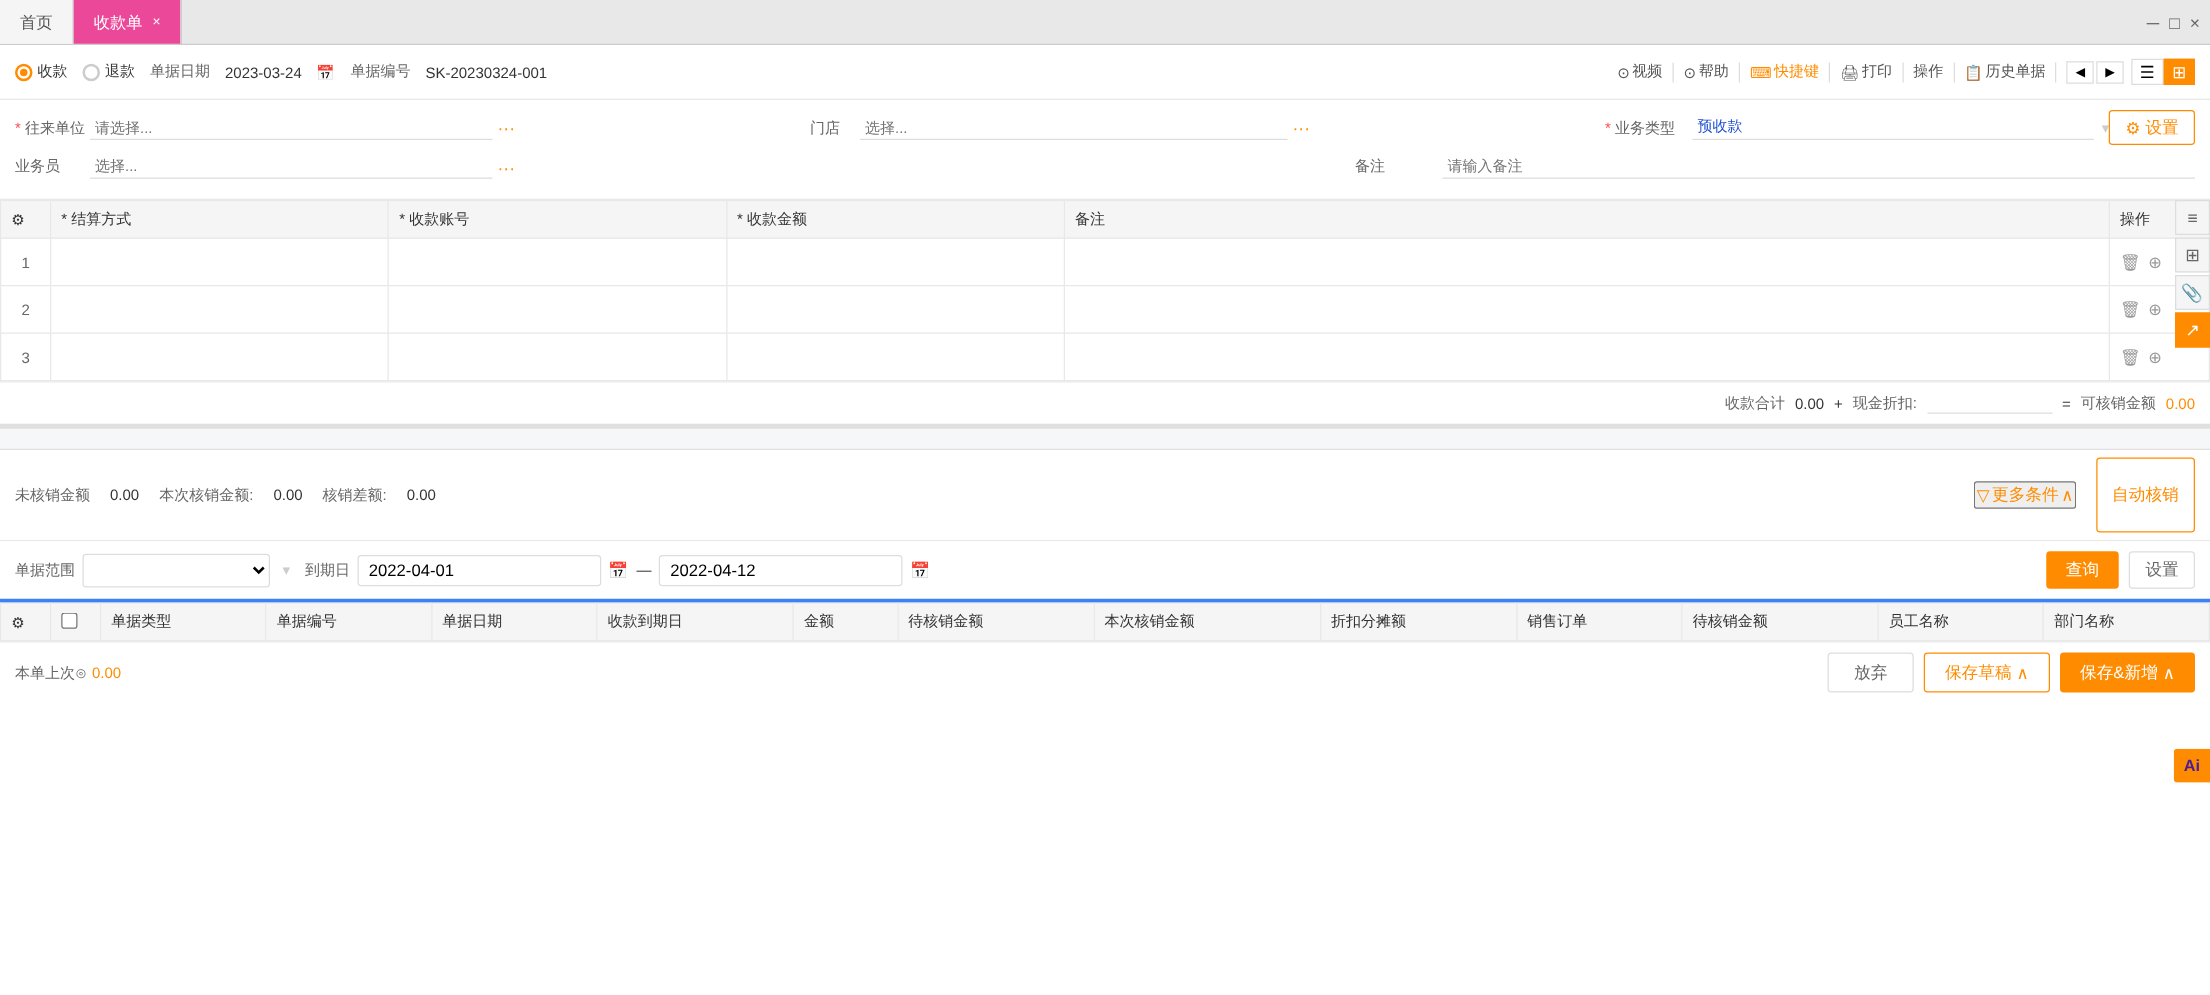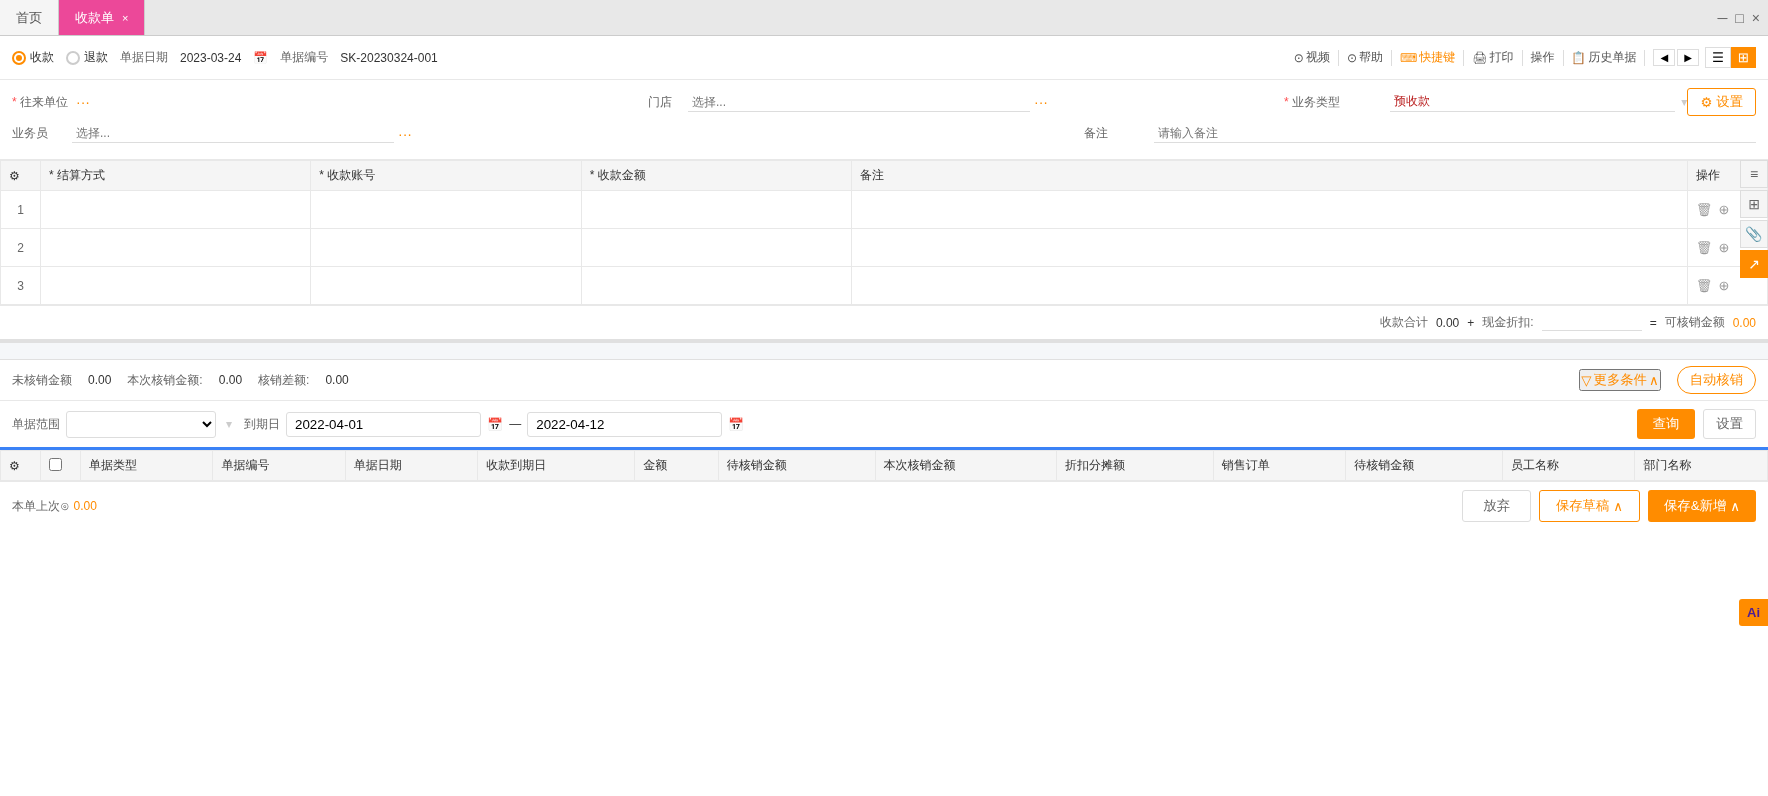--- a/index.html
+++ b/index.html
@@ -76,21 +76,21 @@
     .section-divider { background: #f5f7f9; padding: 8px 12px; border-top: 4px solid #e0e0e0; border-bottom: 1px solid #e0e0e0; }
 
     
     .verify-header { display: flex; align-items: center; gap: 12px; padding: 8px 12px; background: #fff; border-bottom: 1px solid #e8e8e8; }
     .verify-title { font-size: 14px; font-weight: 500; color: #333; }
     .verify-info-icon { color: #ff8c00; cursor: pointer; margin-left: 4px; }
     .verify-tab { color: #ff8c00; cursor: pointer; font-size: 12px; }
     .verify-stats { display: flex; align-items: center; gap: 16px; padding: 6px 12px; background: #fff; border-bottom: 1px solid #e8e8e8; font-size: 12px; }
     .verify-stat { color: #666; }
     .more-conditions { margin-left: auto; color: #ff8c00; cursor: pointer; display: flex; align-items: center; gap: 2px; }
-    .auto-verify-btn { background: #fff; border: 1px solid #ff8c00; color: #ff8c00; padding: 4px 12px; cursor: pointer; border-radius: 14px; }
+    .auto-verify-btn { background: #fff; border: 1px solid #ff8c00; color: #ff8c00; padding: 20px 12px; cursor: pointer; border-radius: 3px; }
 
     
     .filter-row { display: flex; align-items: center; padding: 8px 12px; background: #fff; border-bottom: 3px solid #3b82f6; gap: 12px; }
     .filter-field { display: flex; align-items: center; gap: 6px; }
     .filter-label { color: #666; white-space: nowrap; }
     .filter-select { border: 1px solid #ddd; padding: 4px 8px; border-radius: 3px; background: #fff; min-width: 150px; }
     .filter-date { border: 1px solid #ddd; padding: 4px 8px; border-radius: 3px; }
     .query-btn { background: #ff8c00; color: #fff; border: none; padding: 5px 16px; border-radius: 3px; cursor: pointer; }
     .filter-settings-btn { background: #fff; border: 1px solid #ddd; padding: 5px 12px; border-radius: 3px; cursor: pointer; color: #666; }
 
@@ -213,33 +213,34 @@
       </div>
     </div>
   </div>
 
   <div class="scroll-content">
 
     <div class="form-area">
       <div class="form-row">
         <div class="form-field" style="flex:2; max-width:400px">
           <span class="form-label required">往来单位</span>
+          <input class="form-input" type="text" placeholder="请选择..." style="">
           <span class="form-more">···</span>
         </div>
         <div style="flex:1; min-width:20px"></div>
         <div class="form-field" style="flex:2; max-width:400px">
           <span class="form-label" style="min-width:40px">门店</span>
           <input class="form-input" type="text" placeholder="选择..." style="">
           <span class="form-more">···</span>
         </div>
         <div style="flex:1; min-width:20px"></div>
         <div class="form-field" style="flex:2">
           <span class="form-label required" style="min-width:70px">业务类型</span>
           <div class="flex-select">
-            <input class="form-input" type="text" value="预收款" style="color: #b91c1c; margin-left: 36px;">
+            <input class="form-input" type="text" value="预收款" style="color: #1d4ed8;">
             <span class="dropdown-arrow">▾</span>
           </div>
           <button class="settings-btn">
             <span>⚙</span>
             <span>设置</span>
           </button>
         </div>
       </div>
       <div class="form-row">
         <div class="form-field" style="flex:2; max-width:400px">

